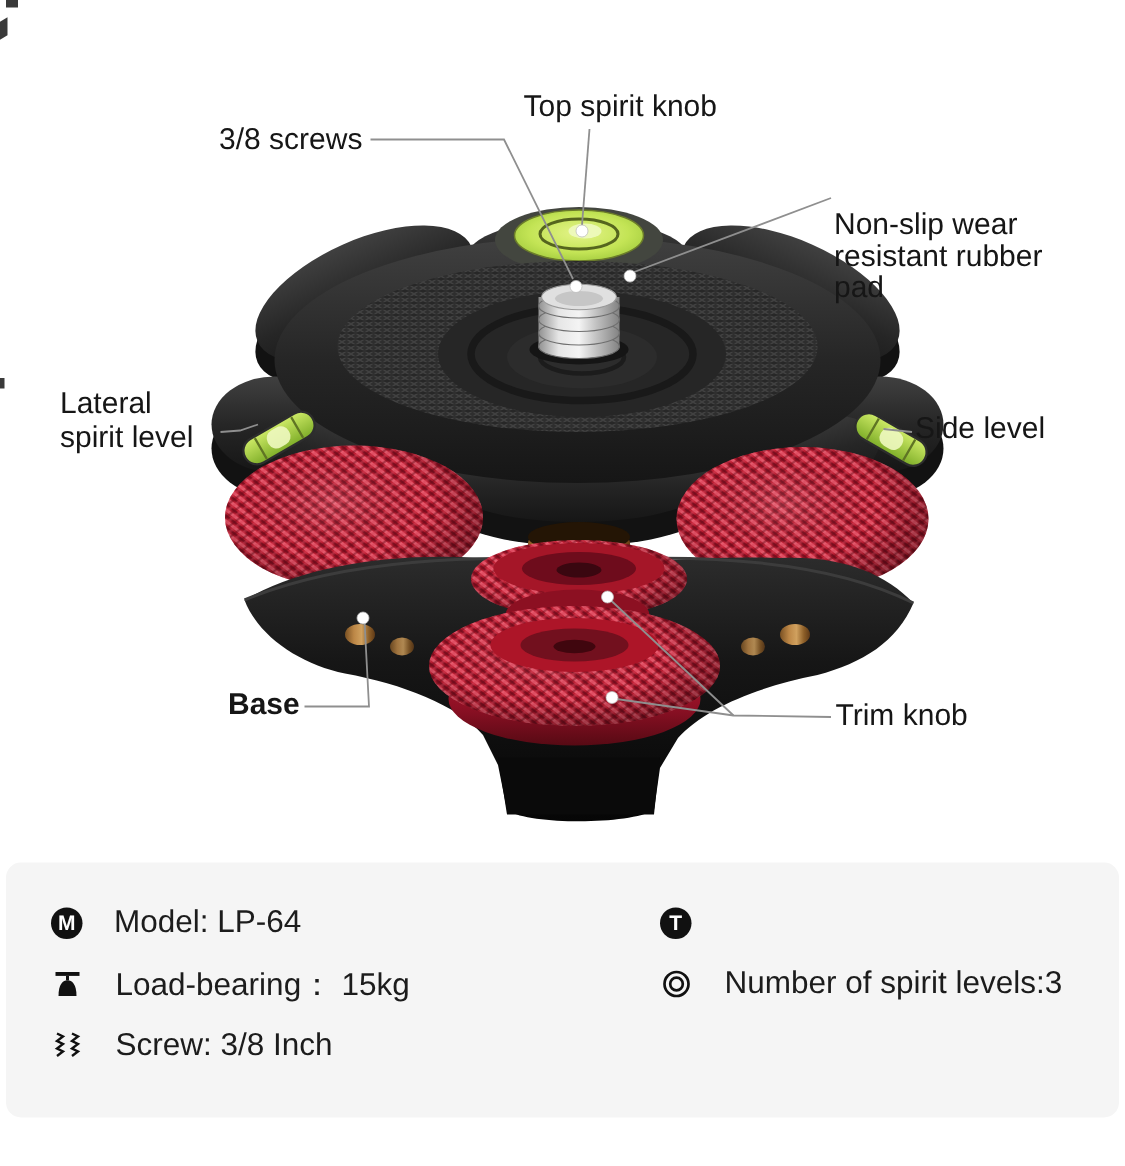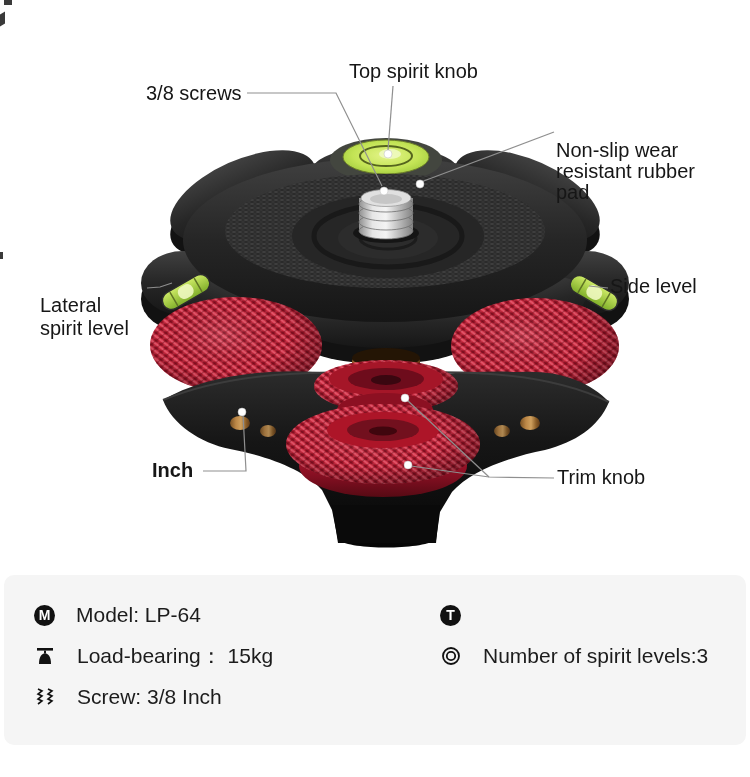--- a/index.html
+++ b/index.html
@@ -5,21 +5,21 @@
   html,body{margin:0;padding:0;background:#ffffff;}
   .stage{position:relative;width:750px;height:777px;background:#ffffff;overflow:hidden;
          font-family:"Liberation Sans",sans-serif;}
   .layer{position:absolute;left:0;top:0;}
   .callout{position:absolute;font-size:20px;line-height:1.05;color:#161616;white-space:nowrap;}
   .callout.wrap{white-space:normal;}
   .callout.bold{font-weight:bold;}
   #c-top{left:349px;top:61px;}
   #c-screws{left:146px;top:83px;}
   #c-nonslip{left:556px;top:111px;width:158px;margin-top:29px;}
-  #c-lateral{left:40px;top:258px;width:104px;line-height:1.14;margin-top:36px;}
+  #c-lateral{left:40px;top:258px;width:104px;line-height:1.14;}
   #c-side{left:610px;top:276px;}
   #c-base{left:152px;top:460px;}
   #c-trim{left:557px;top:467px;}
   .specs{position:absolute;left:4px;top:575px;width:742px;height:170px;background:#f5f5f5;
          border-radius:10px;box-sizing:border-box;padding:26px 0 0 30px;
          display:grid;grid-template-columns:406px 1fr;row-gap:13px;align-content:start;}
   .spec-row{display:flex;align-items:center;gap:21px;height:28px;}
   .spec-text{font-size:21px;color:#1c1c1c;}
   .badge{width:21px;height:21px;border-radius:50%;background:#111;color:#fff;
          display:flex;align-items:center;justify-content:center;
@@ -229,21 +229,21 @@
 
   <div class="artifact" style="left:0;top:13px;width:5px;height:12px;transform:skewY(-30deg);"></div>
   <div class="artifact" style="left:4px;top:0;width:8px;height:5px;"></div>
   <div class="artifact" style="left:0;top:252px;width:3px;height:7px;"></div>
 
   <div class="callout" id="c-top">Top spirit knob</div>
   <div class="callout" id="c-screws">3/8 screws</div>
   <div class="callout wrap" id="c-nonslip">Non-slip wear resistant rubber pad</div>
   <div class="callout wrap" id="c-lateral">Lateral spirit level</div>
   <div class="callout" id="c-side">Side level</div>
-  <div class="callout bold" id="c-base">Inch</div>
+  <div class="callout bold" id="c-base">Base</div>
   <div class="callout" id="c-trim">Trim knob</div>
 
   <section class="specs">
 
     <div class="spec-row">
       <span class="badge">M</span>
       <span class="spec-text">Model: LP-64</span>
     </div>
 
     <div class="spec-row">

